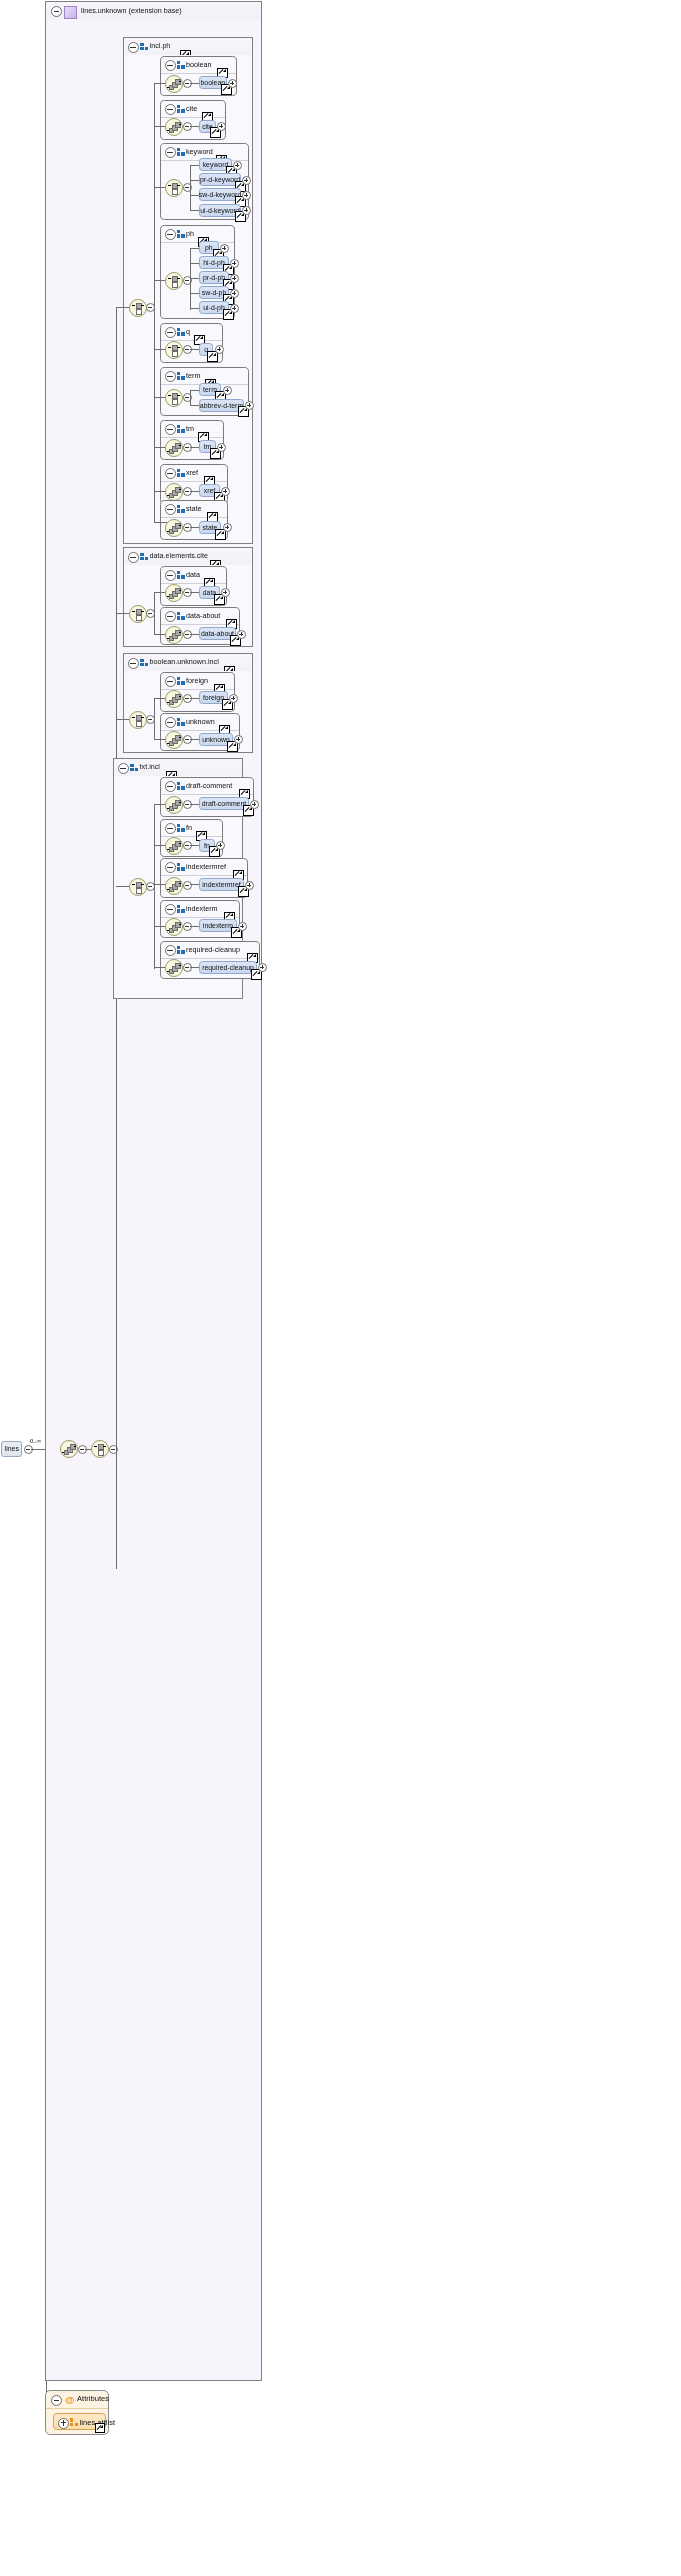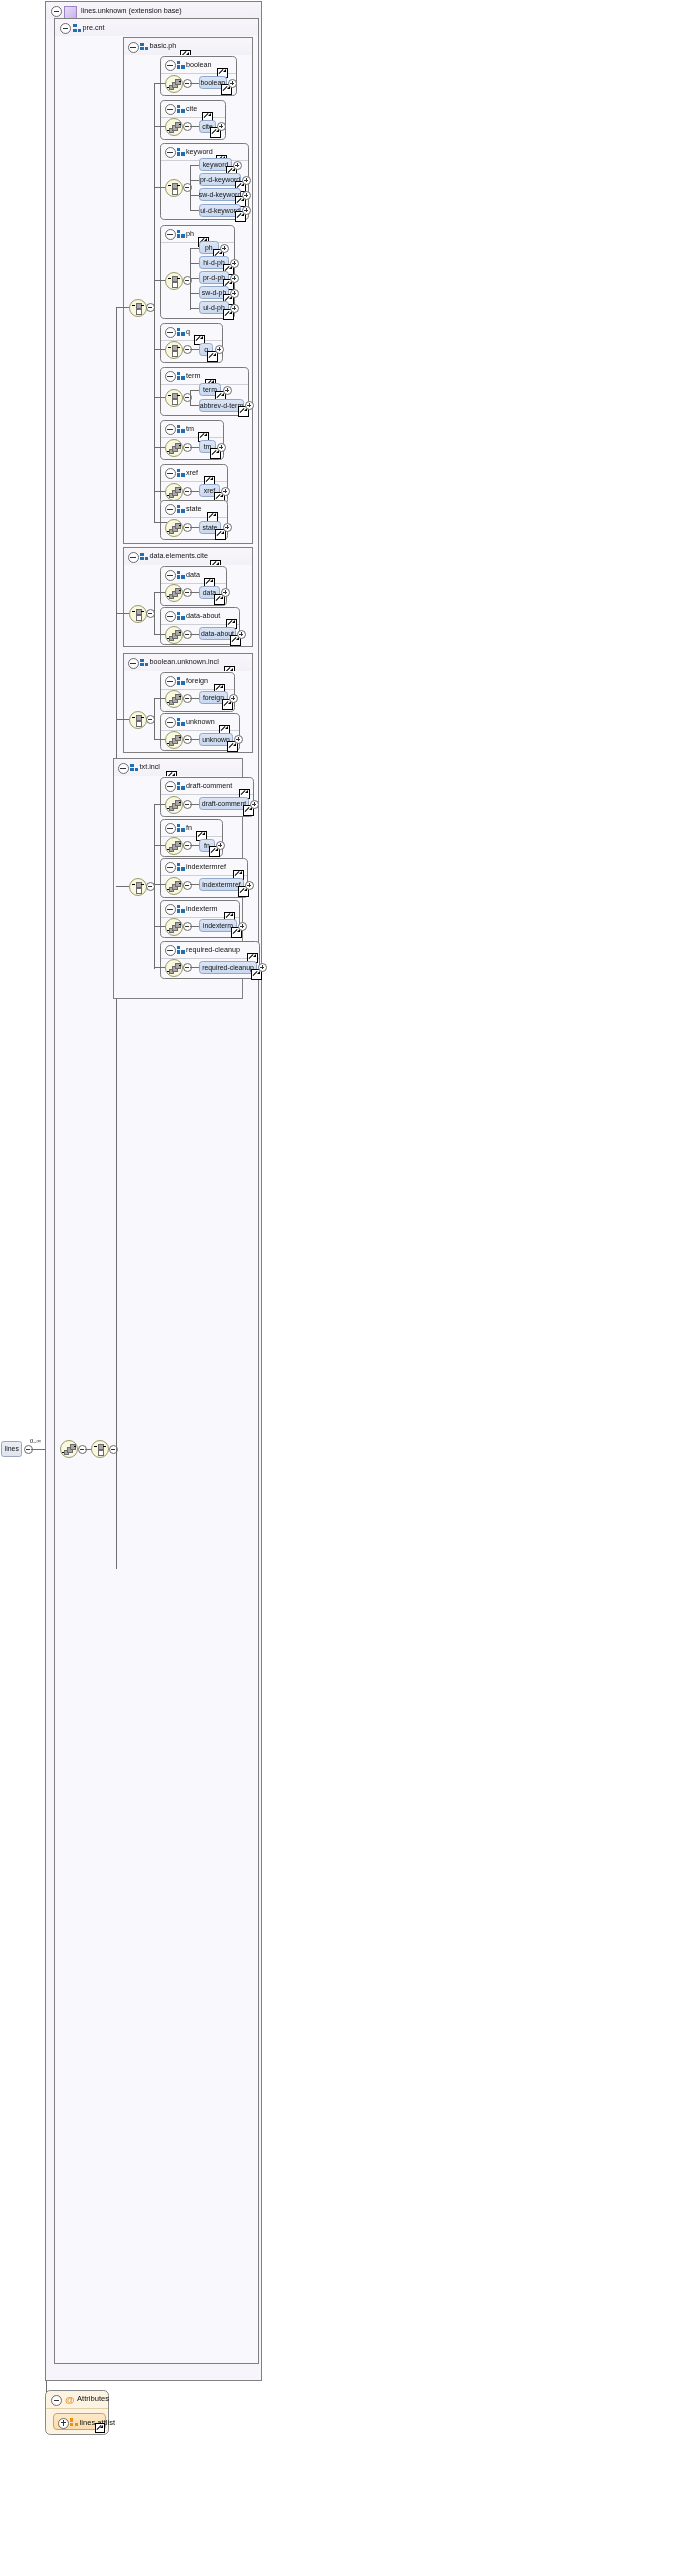--- a/index.html
+++ b/index.html
@@ -155,32 +155,20 @@
   <span class="occ" style="left:30px;top:1437px;">0..∞</span>
 
   <div class="box grp root" style="left:45px;top:1.3px;width:217px;height:2380px;">
     <div class="grp-hdr"></div>
     <div class="tog" style="left:5.3px;top:3.9px;"></div>
     <div class="ctsq" style="left:18.4px;top:3.3px;"></div>
     <div class="grp-title" style="left:35px;">lines.unknown (extension base)</div>
     <div class="grp-body"></div>
   </div>
 
-  <div class="box grp" style="left:54px;top:18.4px;width:205px;height:2346px;">
-    <div class="grp-hdr"></div>
-    <div class="tog" style="left:5.3px;top:3.9px;"></div>
-    <div class="mgicon" style="left:18.4px;top:4.6px;">
-      <i class="a"></i>
-        <i class="b"></i>
-        <i class="c"></i>
-      </div>
-    <div class="grp-title">pre.cnt</div>
-    <div class="extref" style="left:89px;top:25px;"></div>
-    <div class="grp-body"></div>
-  </div>
 
   <div class="comp seq" style="left:60px;top:1440px;">
     <div class="t t1"></div>
       <div class="g g1"></div>
       <div class="g g2"></div>
       <div class="g g3"></div>
       <div class="t t2"></div>
   </div>
   <div class="dotc" style="left:78px;top:1445px;"></div>
   <div class="ln lnh" style="left:85px;top:1449px;width:6.6px;"></div>
@@ -196,21 +184,21 @@
   <div class="ln lnv" style="left:116px;top:307px;height:1262px;"></div>
 
   <div class="box grp" style="left:123px;top:37px;width:130px;height:507px;">
     <div class="grp-hdr"></div>
     <div class="tog" style="left:3.9px;top:3.9px;"></div>
     <div class="mgicon" style="left:16.4px;top:4.6px;">
       <i class="a"></i>
         <i class="b"></i>
         <i class="c"></i>
       </div>
-    <div class="grp-title" style="left:25.6px;">basic.ph</div>
+    <div class="grp-title" style="left:25.6px;">incl.ph</div>
     <div class="extref" style="left:56px;top:11.8px;"></div>
     <div class="grp-body"></div>
   </div>
 
   <div class="ln lnh" style="left:116px;top:307px;width:13px;"></div>
   <div class="comp cho" style="left:129px;top:299px;">
     <div class="t t1"></div>
       <div class="c1 g" style="position:absolute;"></div>
       <div class="c2 g" style="position:absolute;"></div>
       <div class="t t2"></div>

